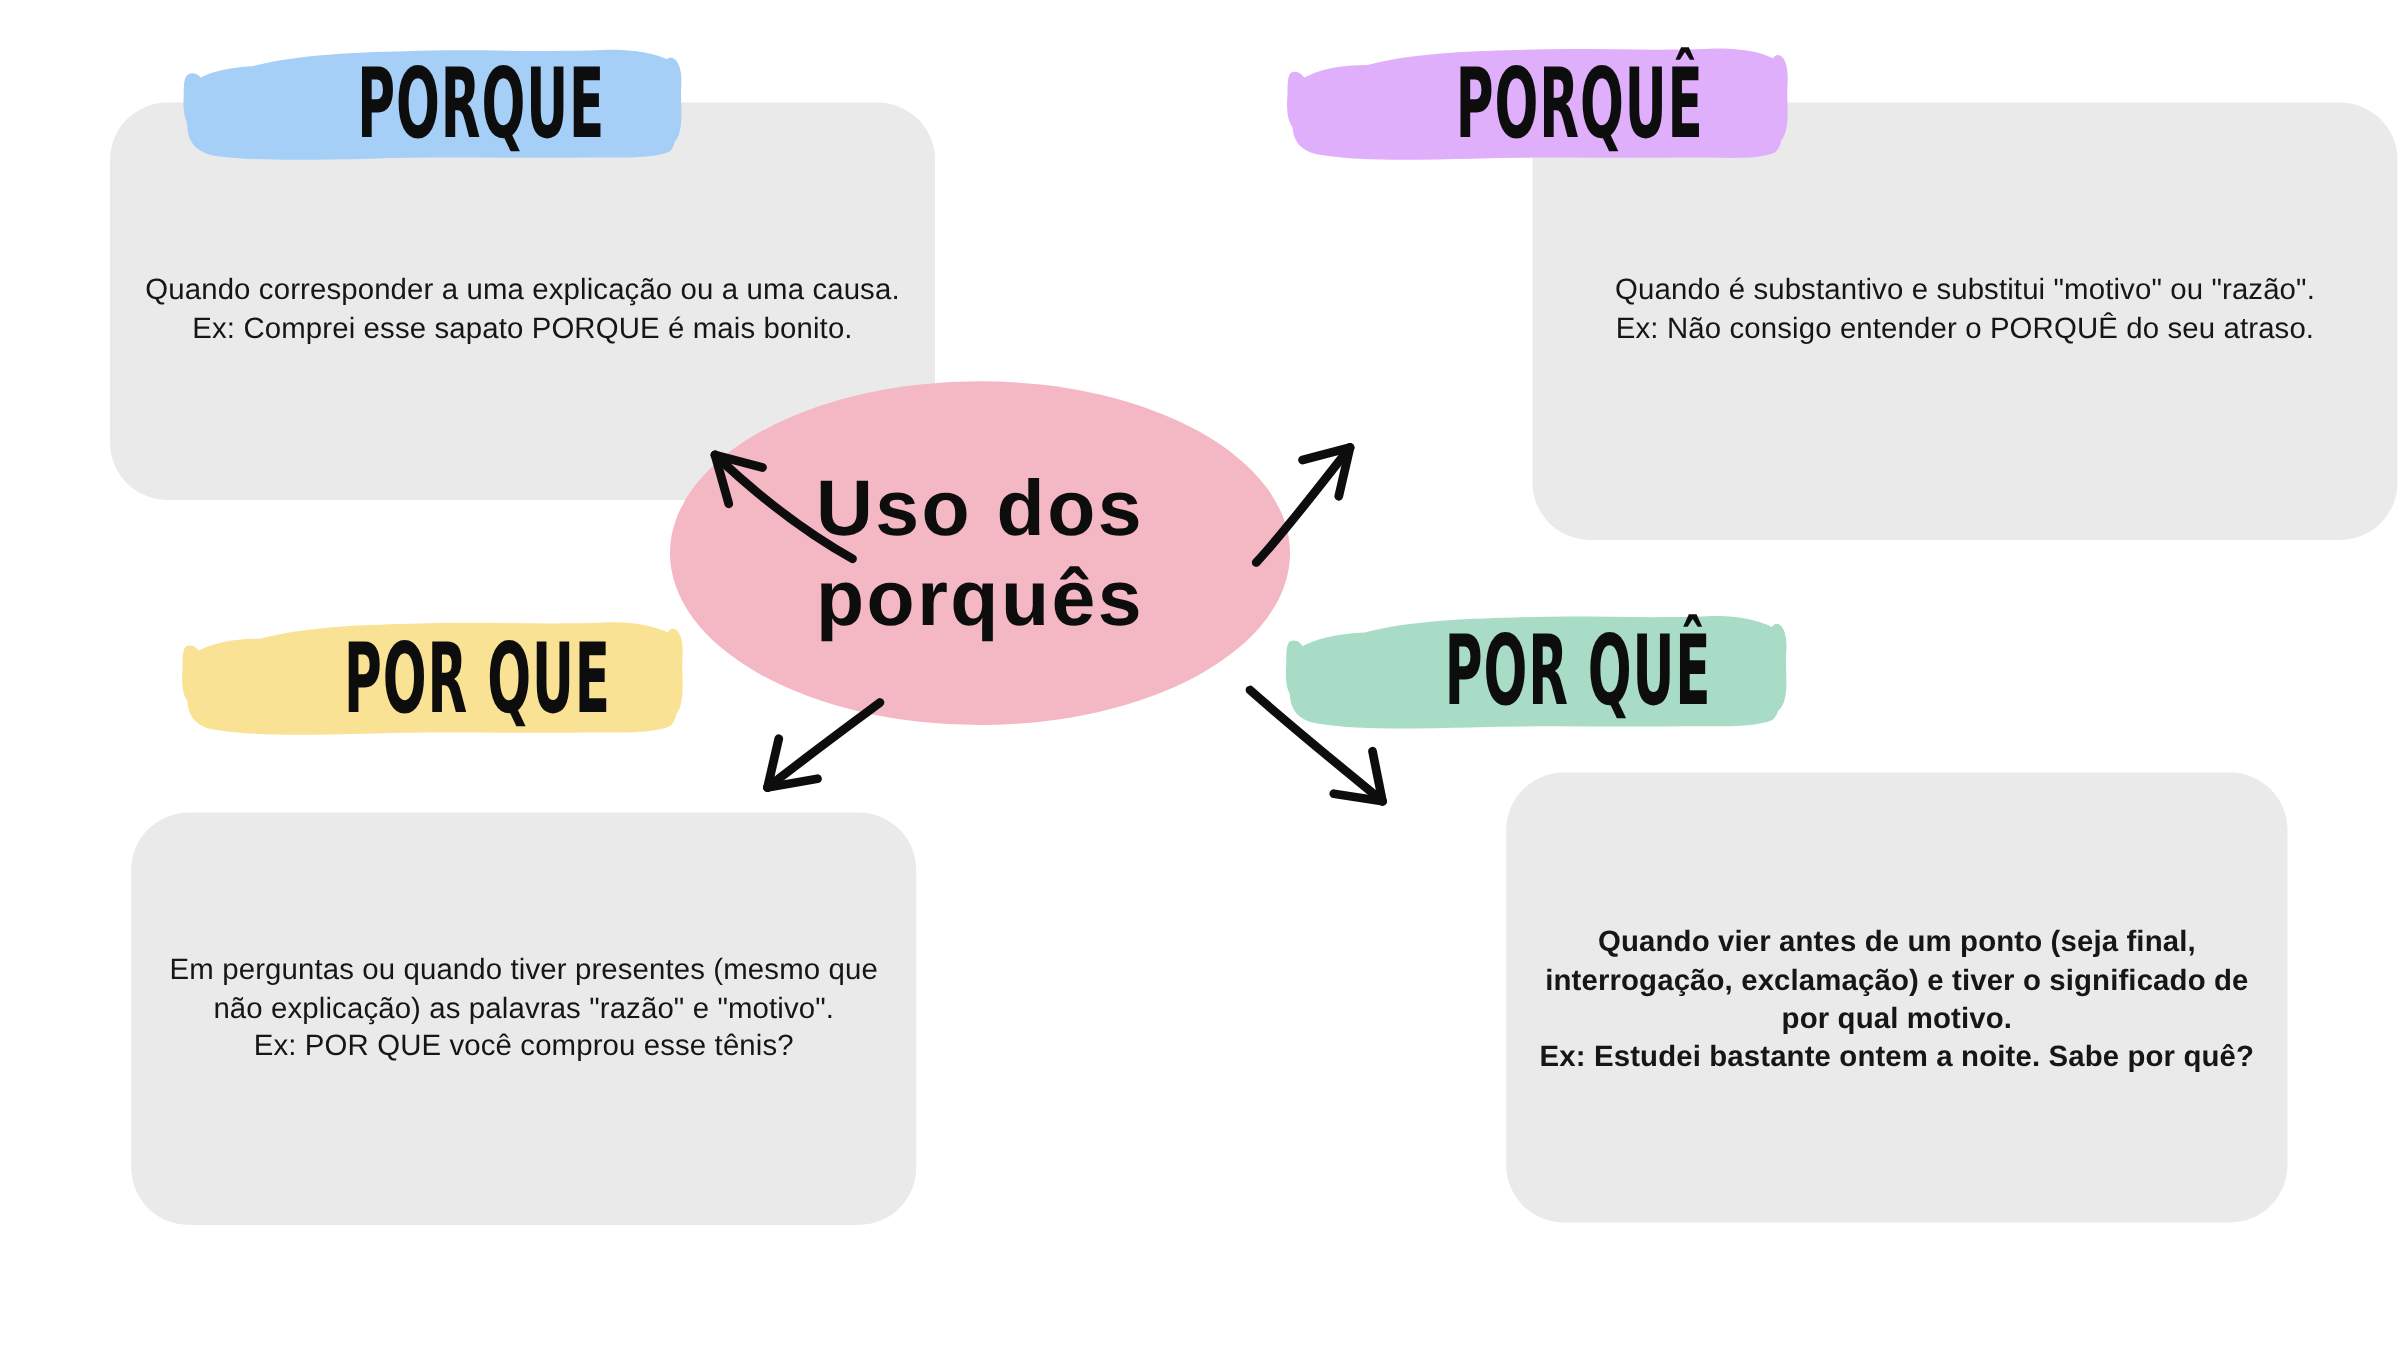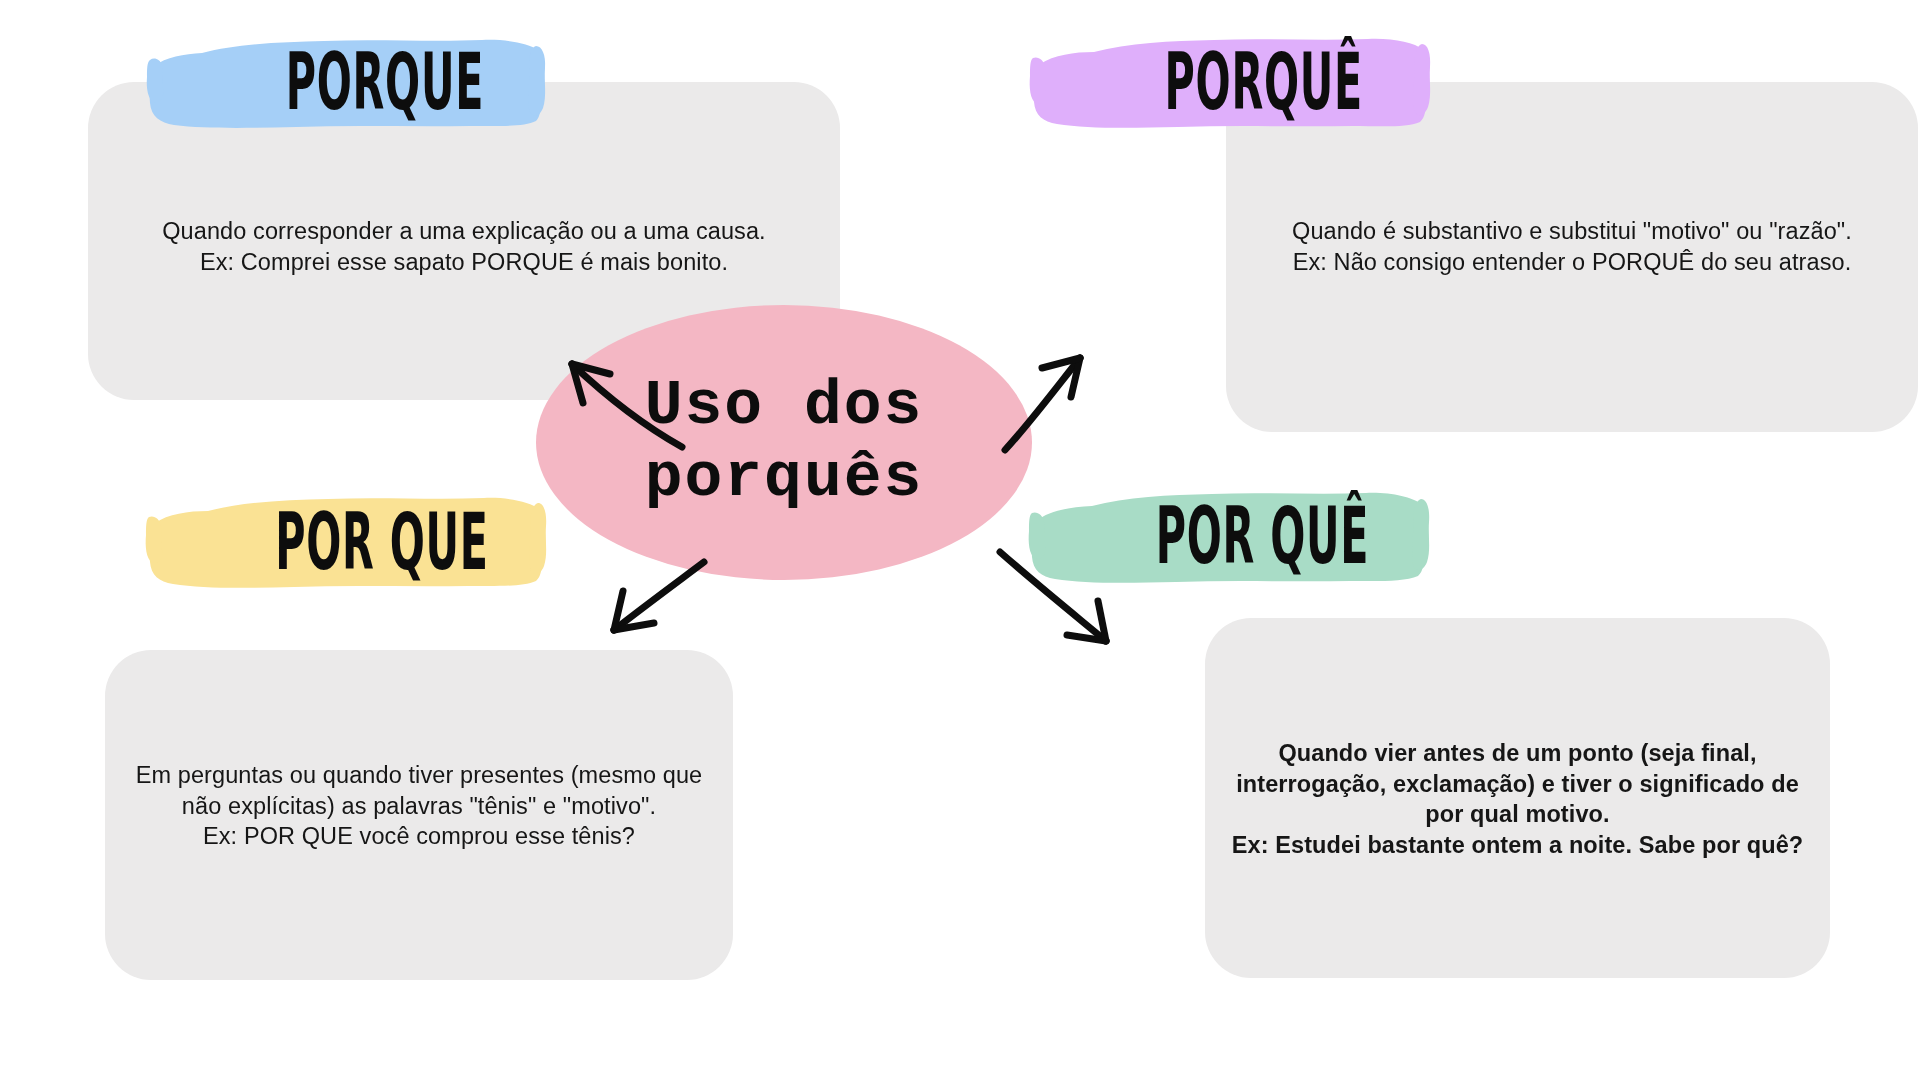--- a/index.html
+++ b/index.html
@@ -26,21 +26,21 @@
     color:#161616;
     font-size:23.5px;
     line-height:1.30;
     letter-spacing:.1px;
     padding:0 14px;
     box-sizing:border-box;
     white-space:pre-line;
   }
 
   
-  #card-porque   {left:88px;  top:82px;  width:752px; height:318px;}
+  #card-porque   {left:88px;  top:82px;  width:660px; height:318px;}
   #card-porque .card-body{top:134px;}
 
   #card-porquee  {left:1226px;top:82px;  width:692px; height:350px;}
   #card-porquee .card-body{top:134px;}
 
   #card-por-que  {left:105px; top:650px; width:628px; height:330px;}
   #card-por-que .card-body{top:110px;}
 
   #card-por-quee {left:1205px;top:618px; width:625px; height:360px;}
   #card-por-quee .card-body{top:120px;font-weight:bold;}
@@ -90,21 +90,21 @@
     position:absolute;inset:0;
     background:#f4b7c4;
     border-radius:50%;
   }
   #center-title{
     position:absolute;
     left:0;right:0;top:50%;
     transform:translateY(-50%);
     text-align:center;
     color:#0d0d0d;
-    font-family:Liberation Mono, monospace;
+    font-family:Liberation Sans, sans-serif;
     font-weight:700;
     font-size:63px;
     line-height:72px;
     letter-spacing:2px;
     white-space:pre-line;
   }
 
   
   #arrows{position:absolute;inset:0;}
 </style>
@@ -117,21 +117,21 @@
     <div class="card-body">Quando corresponder a uma explicação ou a uma causa.
 Ex: Comprei esse sapato PORQUE é mais bonito.</div>
   </div>
 
   <div class="card" id="card-porquee">
     <div class="card-body">Quando é substantivo e substitui "motivo" ou "razão".
 Ex: Não consigo entender o PORQUÊ do seu atraso.</div>
   </div>
 
   <div class="card" id="card-por-que">
-    <div class="card-body">Em perguntas ou quando tiver presentes (mesmo que não explícitas) as palavras "tênis" e "motivo".
+    <div class="card-body">Em perguntas ou quando tiver presentes (mesmo que não explicação) as palavras "razão" e "motivo".
 Ex: POR QUE você comprou esse tênis?</div>
   </div>
 
   <div class="card" id="card-por-quee">
     <div class="card-body">Quando vier antes de um ponto (seja final, interrogação, exclamação) e tiver o significado de por qual motivo.
 Ex: Estudei bastante ontem a noite. Sabe por quê?</div>
   </div>
 
   <div class="brush-wrap" id="brush-porquee">
     <svg width="410" height="110" viewBox="0 0 410 110">

